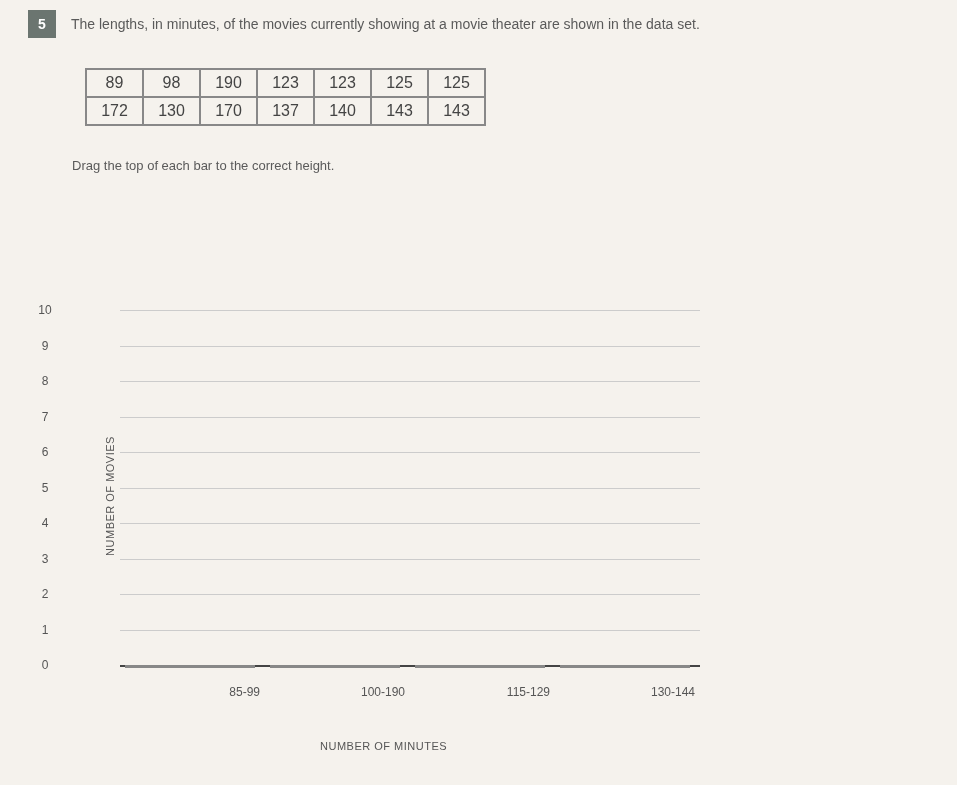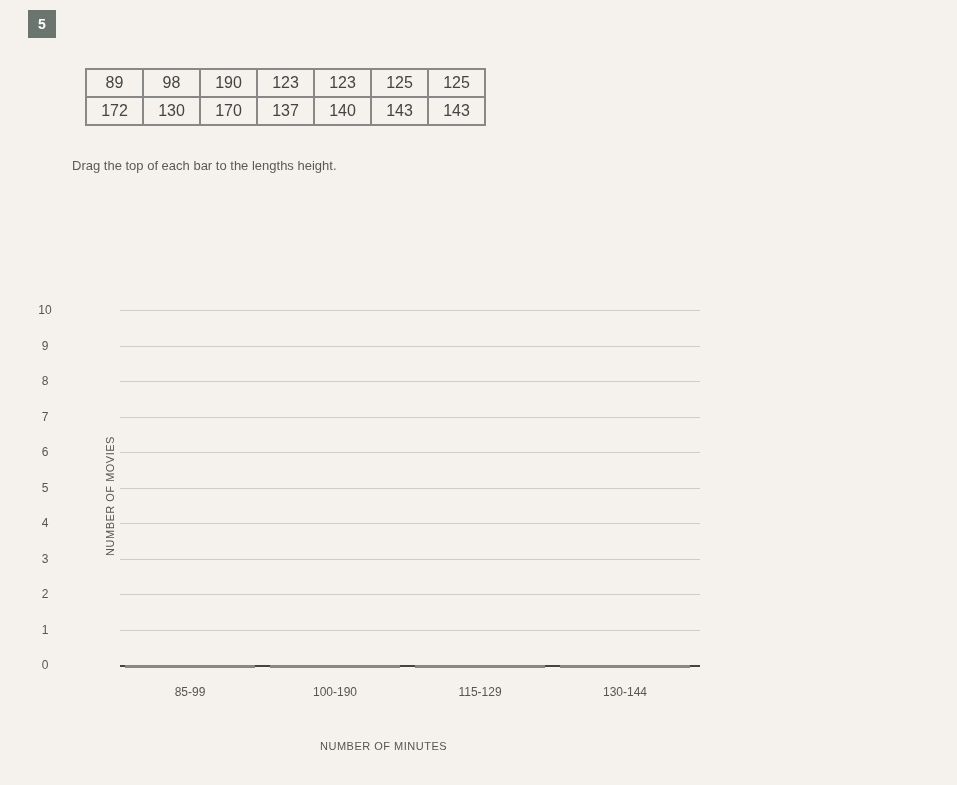--- a/index.html
+++ b/index.html
@@ -102,21 +102,21 @@
       font-size: 12px;
       color: #555;
       transform: translateY(-50%);
     }
     .x-tick {
       position: absolute;
       top: 395px;
       font-size: 12px;
       color: #555;
       width: 140px;
-      text-align: center;
+      text-align: right;
     }
     .baseline {
       position: absolute;
       left: 60px;
       top: 375px;
       width: 580px;
       border-top: 2px solid #444;
     }
     .bar-handle {
       position: absolute;
@@ -125,20 +125,21 @@
       height: 3px;
       background: #888;
       cursor: ns-resize;
     }
   </style>
 </head>
 <body>
 
 <div class="question-header">
   <div class="question-number">5</div>
+  <div class="question-text">The lengths, in minutes, of the movies currently showing at a movie theater are shown in the data set.</div>
 </div>
 
 <table class="data-table">
   <tbody>
       <tr>
     <td>89</td>
     <td>98</td>
     <td>190</td>
     <td>123</td>
     <td>123</td>
@@ -151,21 +152,21 @@
     <td>170</td>
     <td>137</td>
     <td>140</td>
     <td>143</td>
     <td>143</td>
   </tr>
 </tbody>
   </table>
 
 <div class="instructions">
-  <div>Drag the top of each bar to the lengths height.</div>
+  <div>Drag the top of each bar to the correct height.</div>
 </div>
 
 <div class="chart-area">
   <div class="y-axis-label">NUMBER OF MOVIES</div>
   <div class="x-axis-label">NUMBER OF MINUTES</div>
 
   <div class="grid">
     <div class="gridline" style="top:0px"></div>
     <div class="gridline" style="top:35.5px"></div>
     <div class="gridline" style="top:71px"></div>

